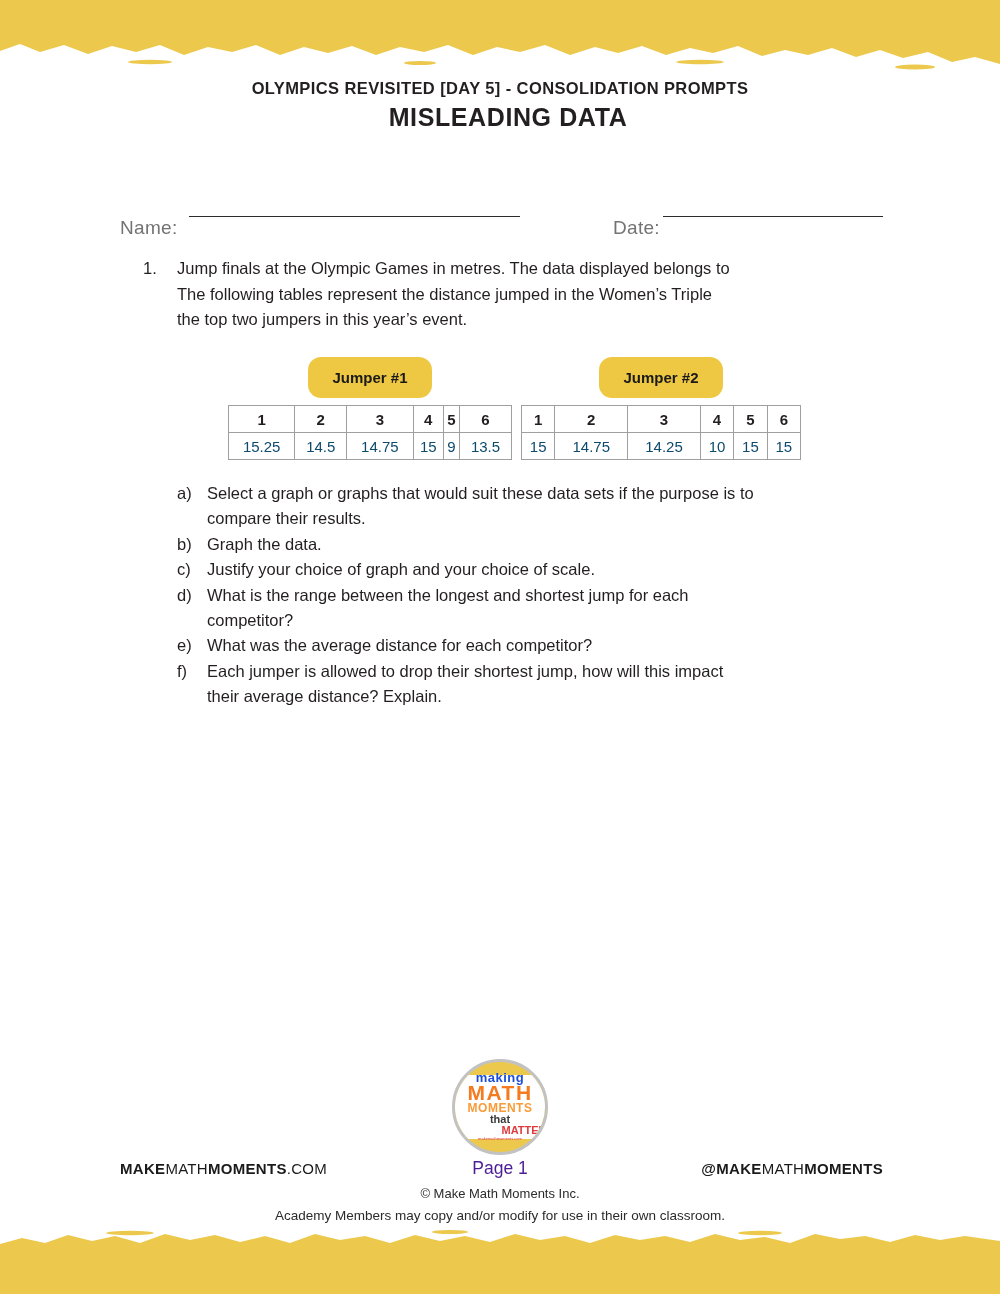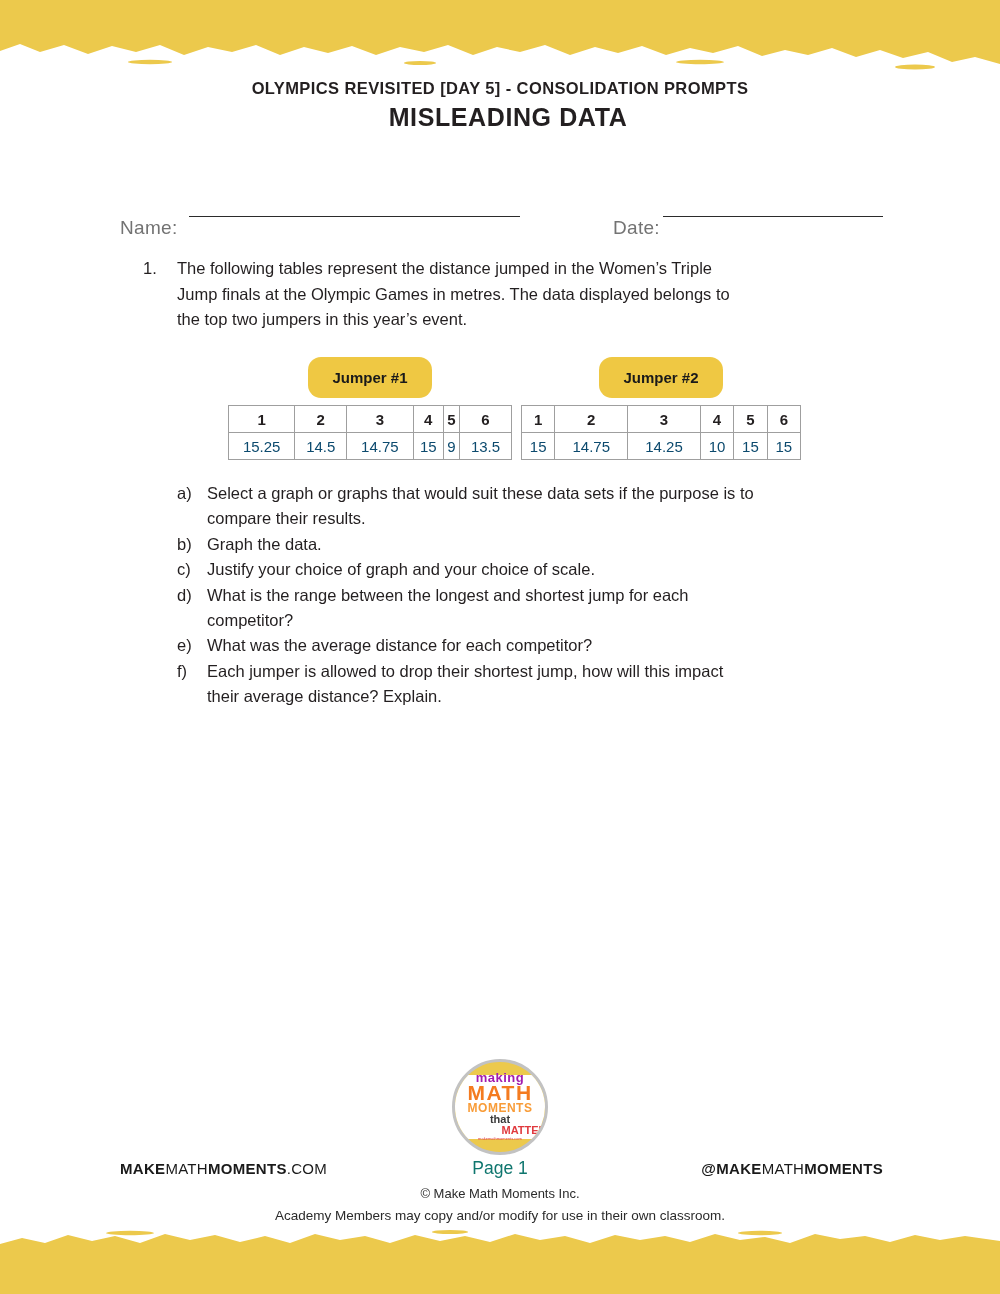--- a/index.html
+++ b/index.html
@@ -32,29 +32,29 @@
     font-size:15px;padding:0;}
   .jump-table th{font-weight:700;}
   .jump-table td{font-weight:400;color:#0c4a6e;}
   .subqs{position:absolute;left:177px;top:481px;width:740px;font-size:16.5px;line-height:25.4px;}
   .subq{position:relative;padding-left:30px;}
   .subq .letter{position:absolute;left:0;top:0;}
   .logo{position:absolute;left:452px;top:1059px;width:90px;height:90px;border-radius:50%;
     background:#ECC94C;border:3px solid #c2c2c2;overflow:hidden;text-align:center;}
   .logo-band{position:absolute;left:-3px;right:-3px;top:13px;bottom:13px;background:#ffffff;
     display:flex;flex-direction:column;justify-content:center;}
-  .logo-l1{font-size:13px;font-weight:700;color:#a21caf;line-height:12px;letter-spacing:0.5px;}
+  .logo-l1{font-size:13px;font-weight:700;color:#1d4ed8;line-height:12px;letter-spacing:0.5px;}
   .logo-l2{font-size:21px;font-weight:800;color:#F47B20;line-height:18px;letter-spacing:1.5px;}
   .logo-l3{font-size:12px;font-weight:800;color:#F89C38;line-height:12px;letter-spacing:0.5px;}
   .logo-l4{font-size:11px;line-height:11px;}
   .logo-l4 .that{font-weight:700;color:#3a3a3a;}
   .logo-l4 .matter{font-weight:800;color:#E03A3E;margin-left:48px;}
   .logo-l5{font-size:4px;color:#E03A3E;line-height:6px;}
   .foot-left{position:absolute;left:120px;top:1160px;font-size:15px;letter-spacing:0.3px;color:#1a1a1a;}
-  .foot-center{position:absolute;left:0;top:1158px;width:1000px;text-align:center;font-size:17.5px;color:#0f766e;}
+  .foot-center{position:absolute;left:0;top:1158px;width:1000px;text-align:center;font-size:17.5px;color:#4c1d95;}
   .foot-right{position:absolute;right:117px;top:1160px;font-size:15px;letter-spacing:0.3px;color:#1a1a1a;}
   .w400{font-weight:400;} .w700{font-weight:700;}
   .copyright{position:absolute;top:1186px;left:0;width:1000px;text-align:center;font-size:13px;color:#2b2b2b;}
   .license{position:absolute;top:1208px;left:0;width:1000px;text-align:center;font-size:13.5px;color:#2b2b2b;}
 </style>
 </head>
 <body>
 
 <div class="page">
 
@@ -69,22 +69,22 @@
   <div class="hdr-sub">OLYMPICS REVISITED [DAY 5] - CONSOLIDATION PROMPTS</div>
   <div class="hdr-title">MISLEADING DATA</div>
 
   <span class="form-label name-label">Name:</span>
   <div class="form-line name-line"></div>
   <span class="form-label date-label">Date:</span>
   <div class="form-line date-line"></div>
 
   <div class="q-number">1.</div>
   <div class="q-text">
+    <div>Jump finals at the Olympic Games in metres. The data displayed belongs to</div>
     <div>The following tables represent the distance jumped in the Women’s Triple</div>
-    <div>Jump finals at the Olympic Games in metres. The data displayed belongs to</div>
     <div>the top two jumpers in this year’s event.</div>
   </div>
 
   <div class="table-group tg1">
     <div class="pill">Jumper #1</div>
     <table class="jump-table">
       <tbody>
           <tr>
         <th>1</th>
         <th>2</th>

